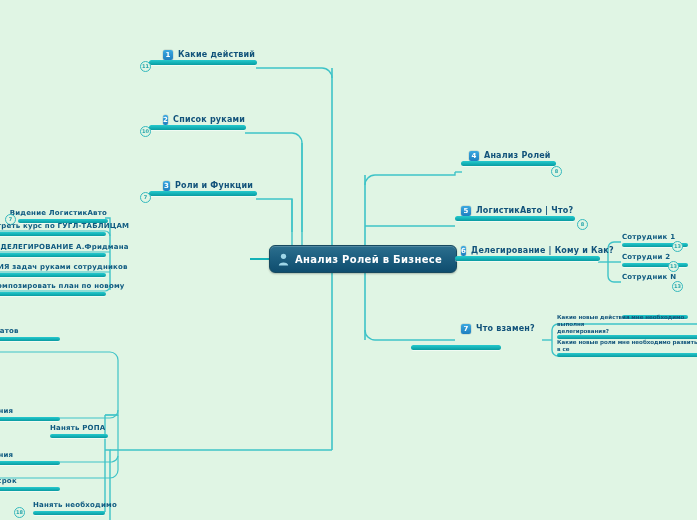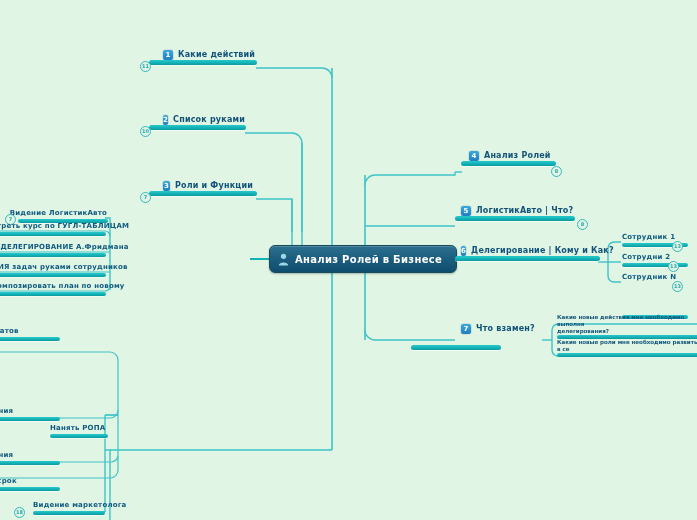--- a/index.html
+++ b/index.html
@@ -332,19 +332,19 @@
     <div class="label">ный срок</div>
     <div class="bar" style="width:82px;"></div>
   </div>
 
   <div class="node thin plain" style="left:50px; top:403px; width:58px;margin-top:20px;">
     <div class="label">Нанять РОПА</div>
     <div class="bar" style="width:58px;"></div>
   </div>
 
   <div class="node thin plain" style="left:33px; top:500px; width:72px;">
-    <div class="label">Видение маркетолога</div>
+    <div class="label">Нанять необходимо</div>
     <div class="bar" style="width:72px;"></div>
   </div>
   <div class="handle" style="left:14px; top:507px;">18</div>
 
 
 </div>
 
 </body></html>

